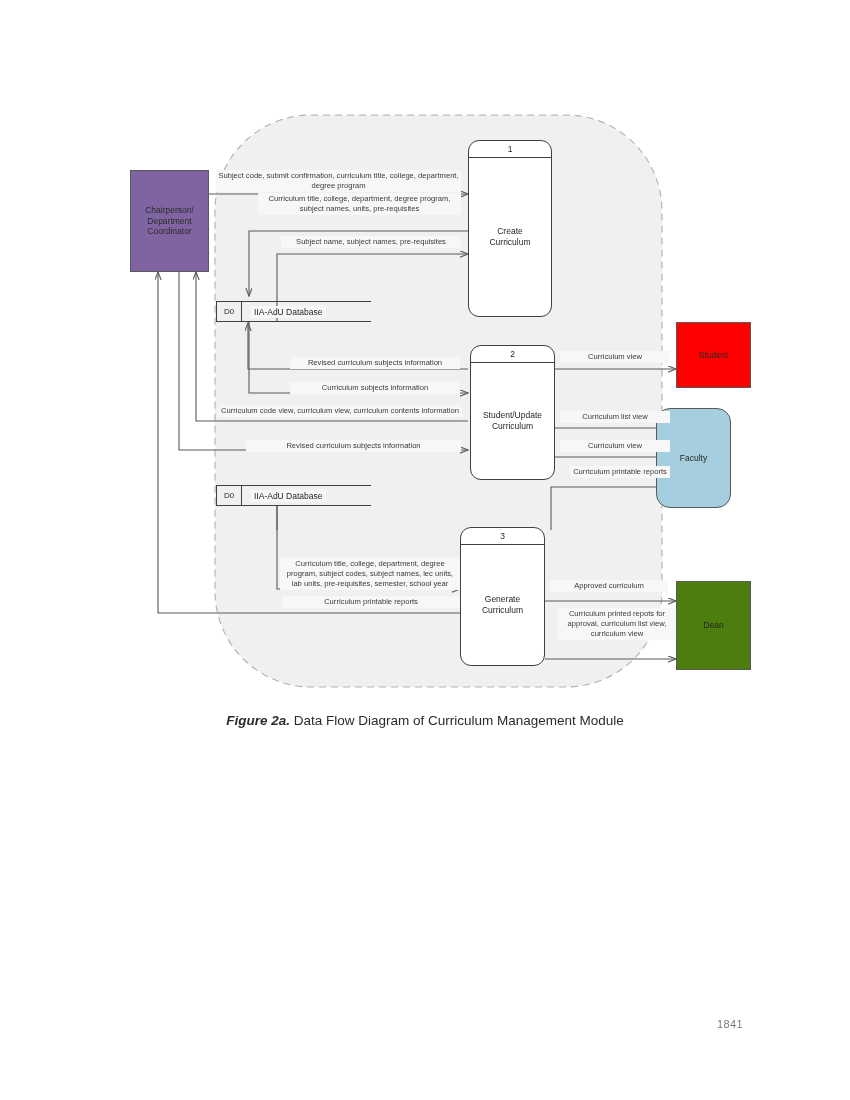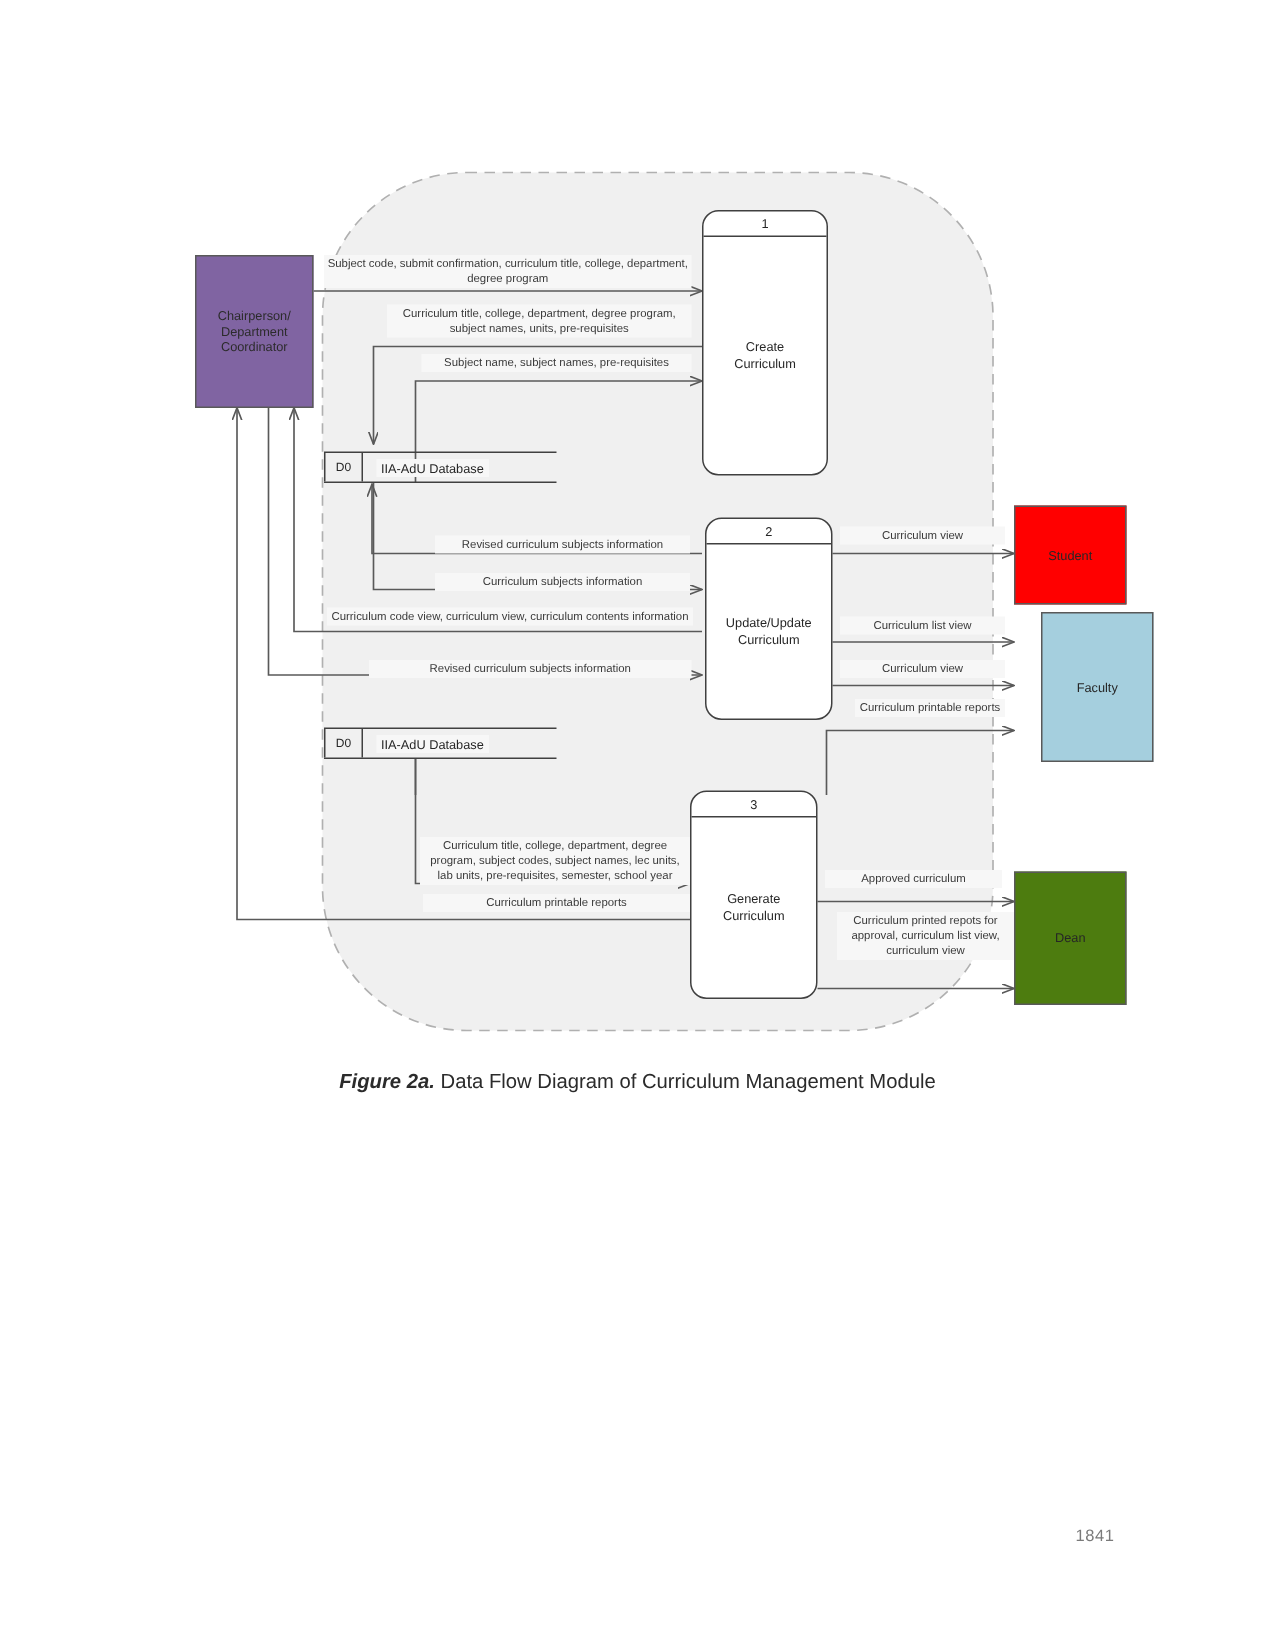--- a/index.html
+++ b/index.html
@@ -124,25 +124,25 @@
   </svg>
 
   <div class="entity chair" style="left:130px;top:170px;width:79px;height:102px;background:#8064A2;color:#2b2b2b;">
     <div>
       <div>Chairperson/</div>
       <div>Department</div>
       <div>Coordinator</div>
     </div>
   </div>
 
-  <div class="entity" style="left:676px;top:337px;width:75px;height:66px;background:#FF0000;">
+  <div class="entity" style="left:676px;top:322px;width:75px;height:66px;background:#FF0000;">
     <span>Student</span>
   </div>
 
-  <div class="entity" style="left:694px;top:408px;width:75px;height:100px;background:#A5CFDE;">
+  <div class="entity" style="left:656px;top:408px;width:75px;height:100px;background:#A5CFDE;border-radius:14px;">
     <span>Faculty</span>
   </div>
 
   <div class="entity" style="left:676px;top:581px;width:75px;height:89px;background:#4d7c0f;">
     <span>Dean</span>
   </div>
 
   <div class="process" style="left:468px;top:140px;width:84px;height:177px;">
     <div class="pnum">1</div>
     <div class="pname">
@@ -150,21 +150,21 @@
         <div>Create</div>
         <div>Curriculum</div>
       </div>
     </div>
   </div>
 
   <div class="process" style="left:470px;top:345px;width:85px;height:135px;">
     <div class="pnum">2</div>
     <div class="pname">
       <div>
-        <div>Update/Update</div>
+        <div>Student/Update</div>
         <div>Curriculum</div>
       </div>
     </div>
   </div>
 
   <div class="process" style="left:460px;top:527px;width:85px;height:139px;">
     <div class="pnum">3</div>
     <div class="pname">
       <div>
         <div>Generate</div>
@@ -182,21 +182,21 @@
 
   <div class="store" style="left:216px;top:485px;width:155px;height:21px;">
     <div class="sid">D0</div>
     <div class="sname">
       <span>IIA-AdU Database</span>
     </div>
   </div>
 
   <div class="flab" style="left:216px;top:170px;width:245px;">Subject code, submit confirmation, curriculum title, college, department, degree program</div>
 
-  <div class="flab" style="left:258px;top:203px;width:203px;">Curriculum title, college, department, degree program, subject names, units, pre-requisites</div>
+  <div class="flab" style="left:258px;top:193px;width:203px;">Curriculum title, college, department, degree program, subject names, units, pre-requisites</div>
 
   <div class="flab" style="left:281px;top:236px;width:180px;">Subject name, subject names, pre-requisites</div>
 
   <div class="flab" style="left:290px;top:357px;width:170px;">Revised curriculum subjects information</div>
 
   <div class="flab" style="left:290px;top:382px;width:170px;">Curriculum subjects information</div>
 
   <div class="flab" style="left:218px;top:405px;width:244px;">Curriculum code view, curriculum view, curriculum contents information</div>
 
   <div class="flab" style="left:246px;top:440px;width:215px;">Revised curriculum subjects information</div>

